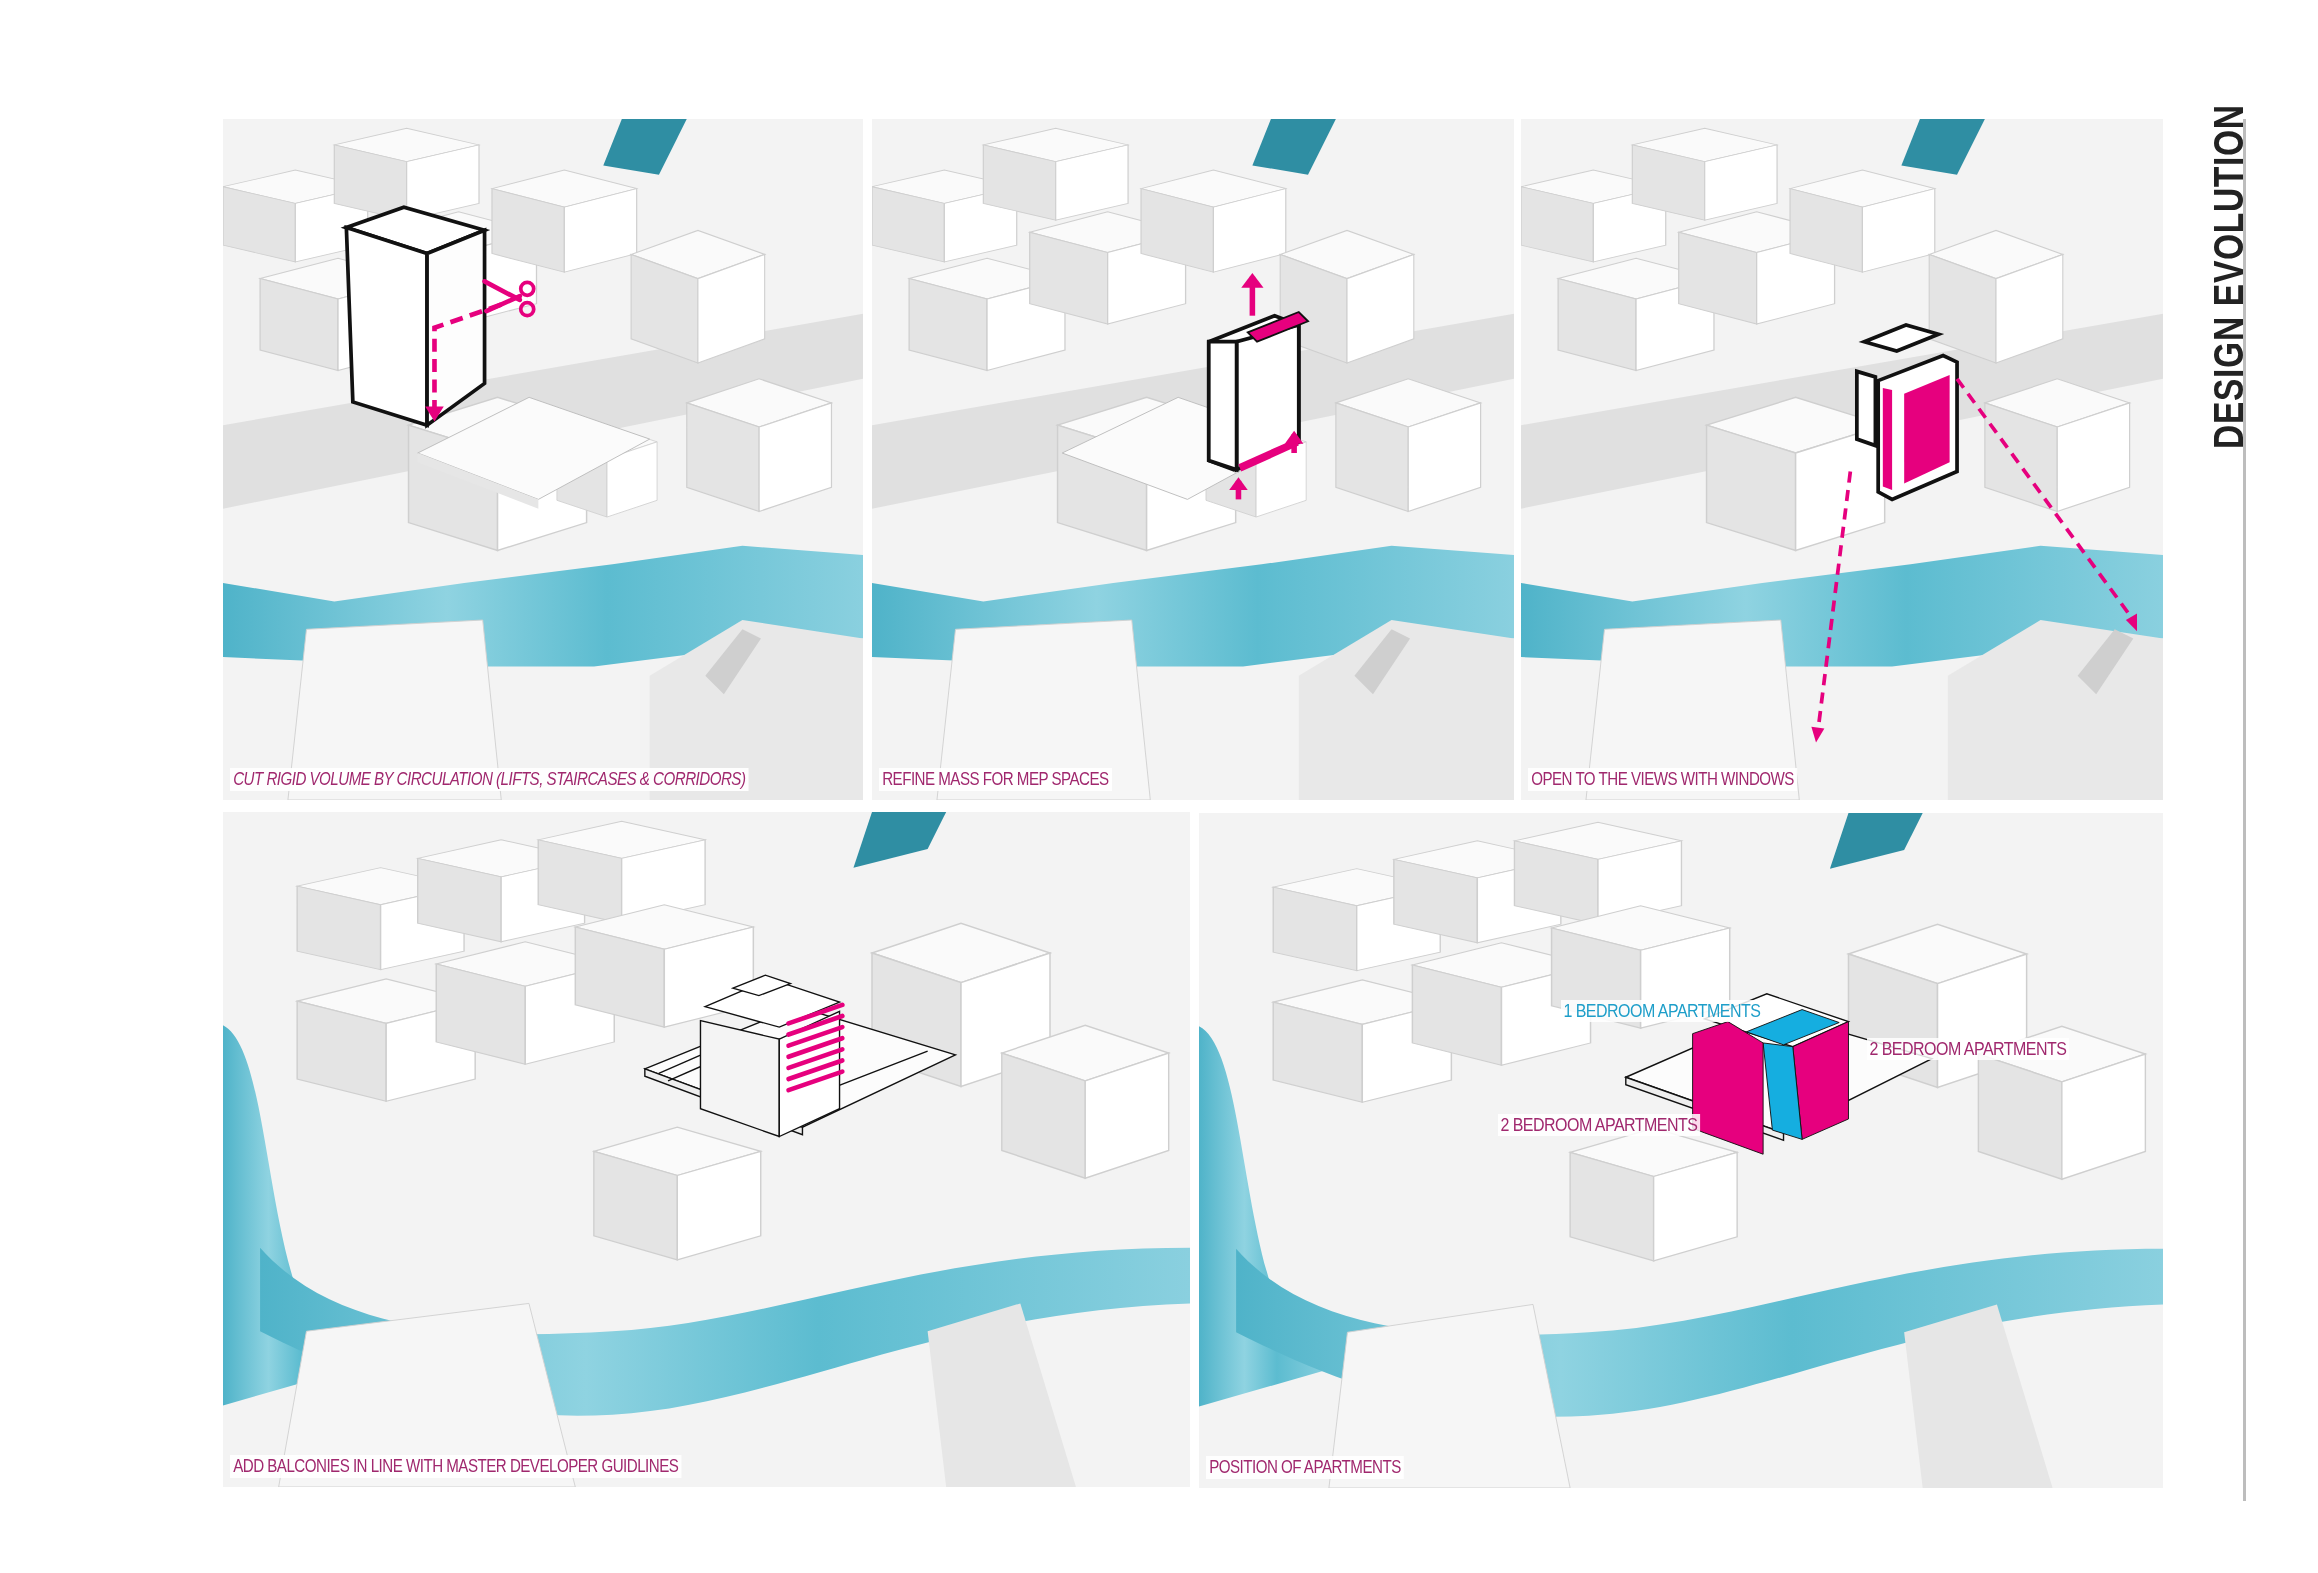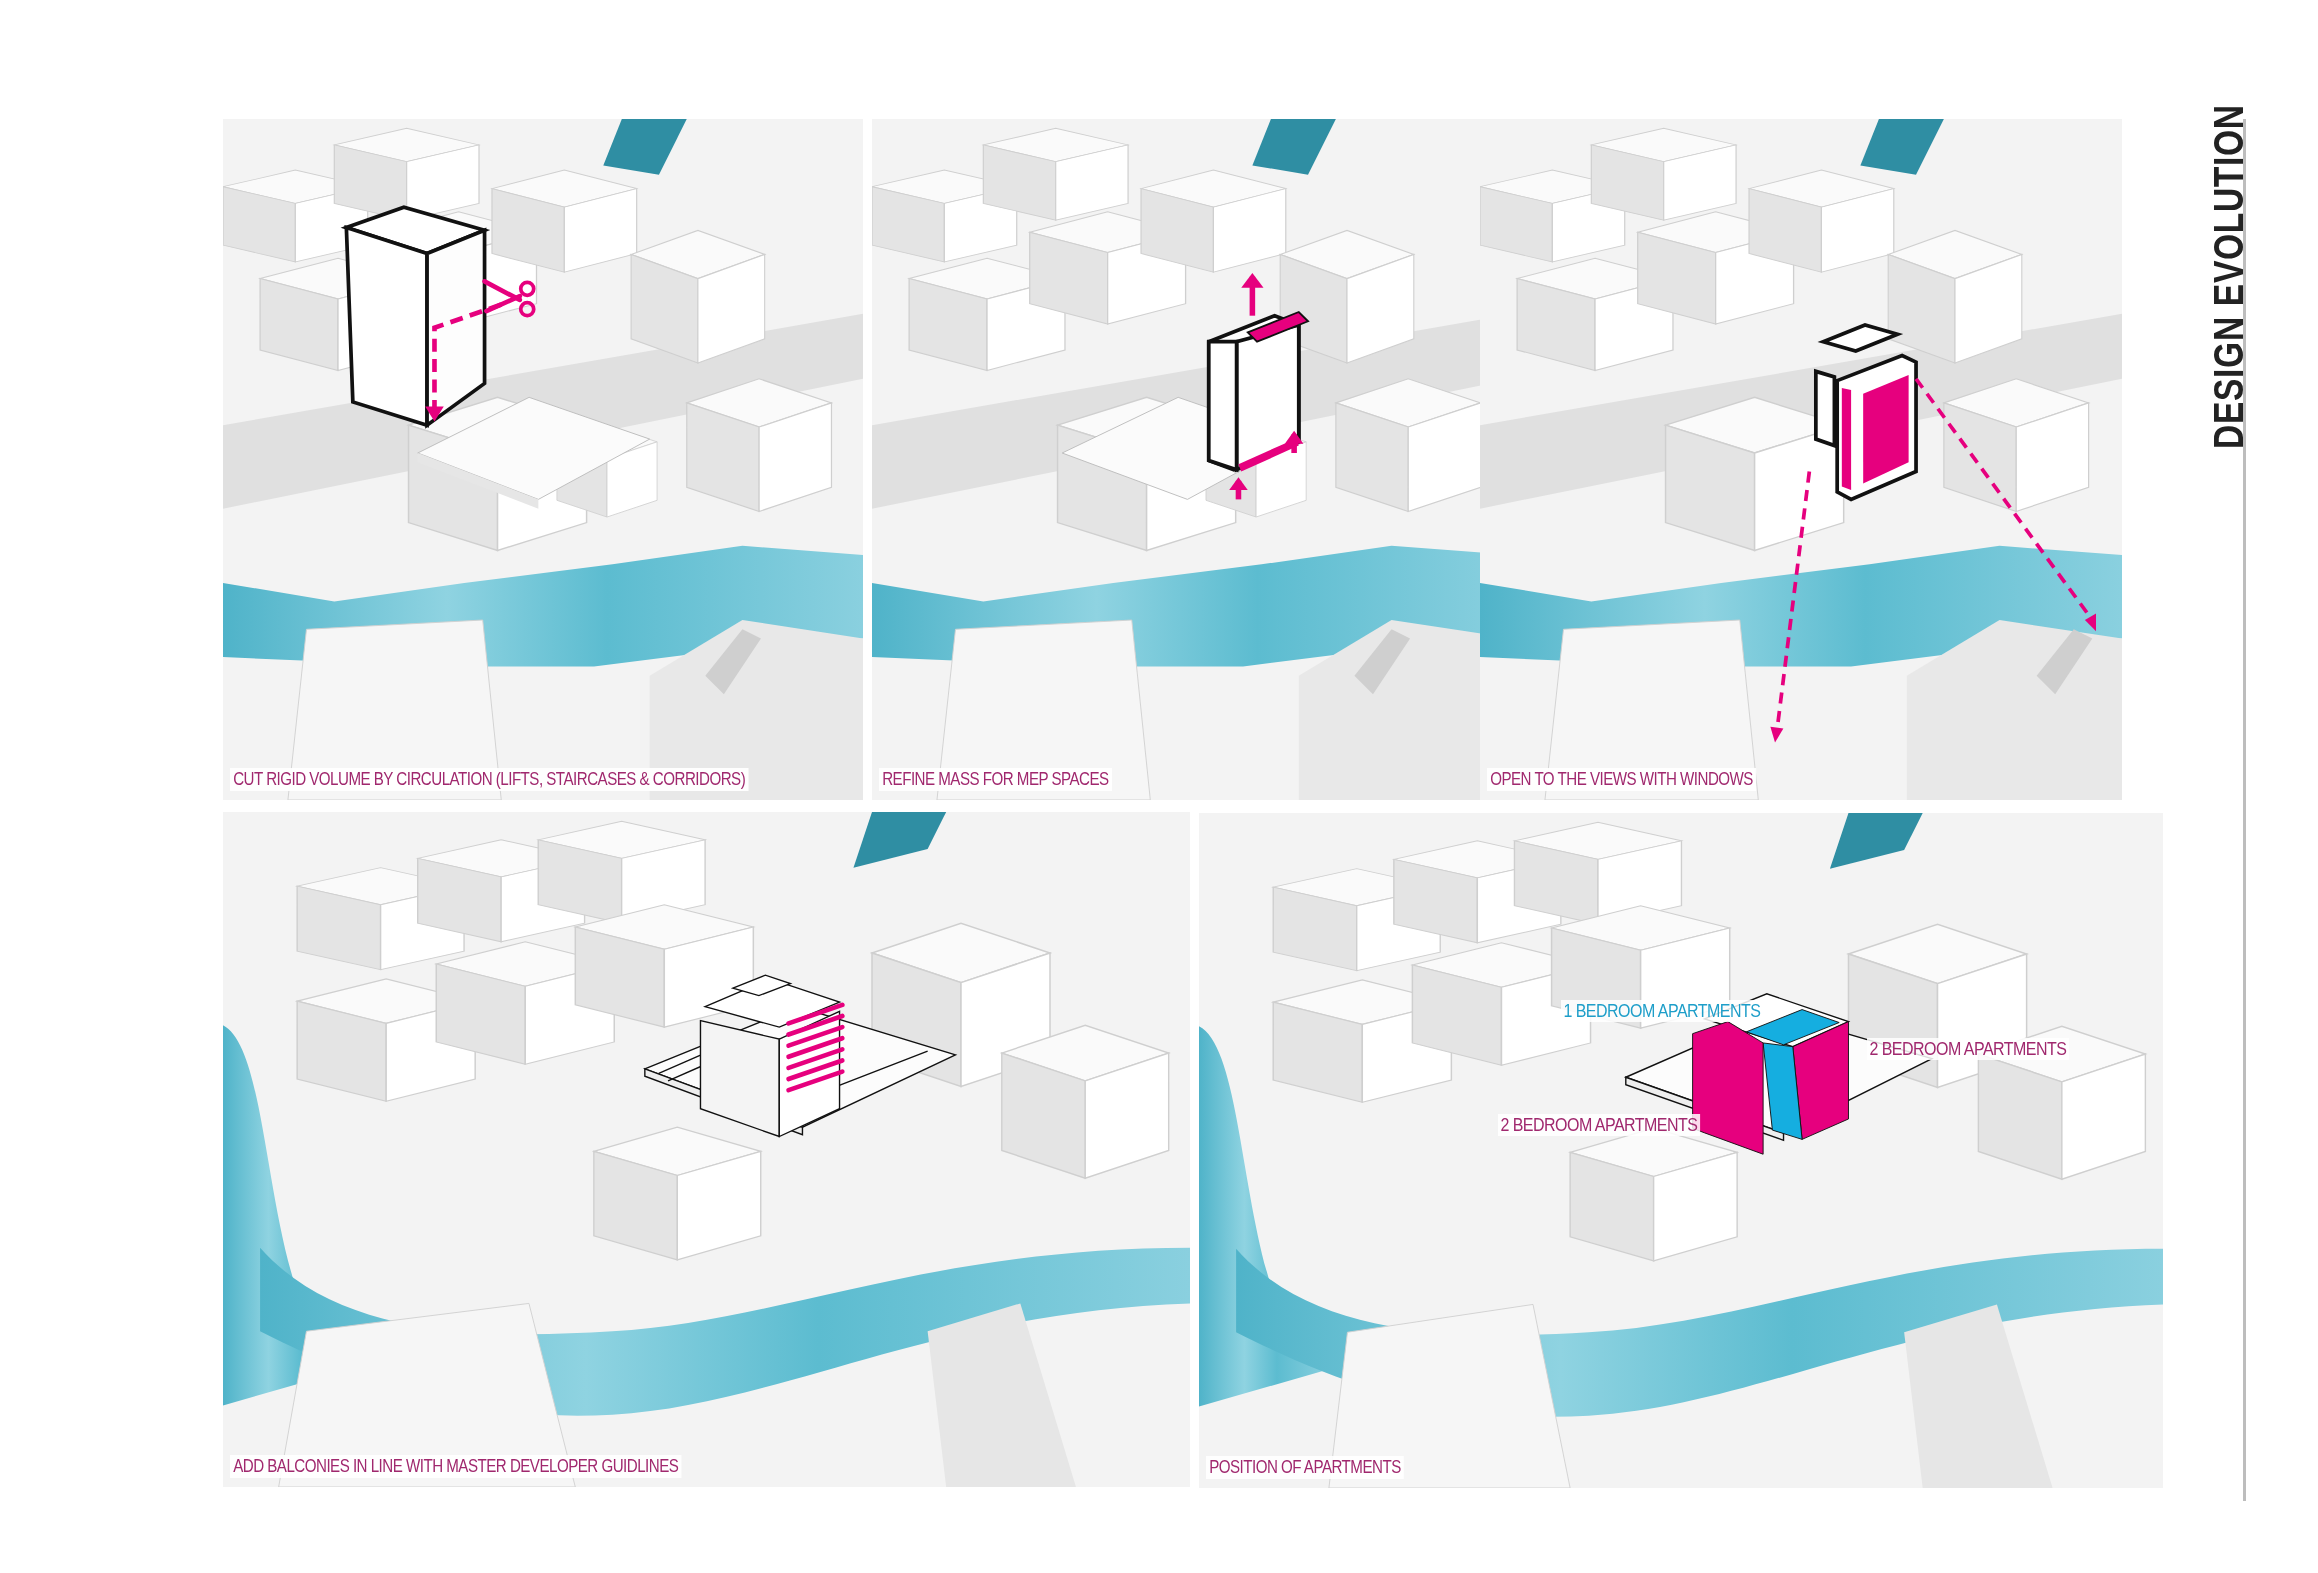--- a/index.html
+++ b/index.html
@@ -38,21 +38,21 @@
     </linearGradient>
 
     <g id="box">
       <polygon points="0,20 60,0 120,20 60,40" fill="#fafafa" stroke="#cfcfcf" stroke-width="1"></polygon>
       <polygon points="0,20 60,40 60,110 0,90" fill="#e4e4e4" stroke="#cfcfcf" stroke-width="1"></polygon>
       <polygon points="60,40 120,20 120,90 60,110" fill="#ffffff" stroke="#cfcfcf" stroke-width="1"></polygon>
     </g>
   </defs>
 </svg>
 
-<div class="panel" style="left:223px;top:119px;width:640px;height:681px;">
+<div class="panel" style="left:223px;top:119px;width:640px;height:681px;font-style:italic;">
   <svg class="scene" viewBox="0 0 690 734" preserveAspectRatio="none">
     <rect x="0" y="0" width="690" height="734" fill="#f3f3f3"></rect>
     <polygon points="0,330 690,210 690,280 0,420" fill="#e0e0e0"></polygon>
     <polygon points="430,0 500,0 470,60 410,50" fill="#2f8ea3"></polygon>
     <g>
       <use href="#box" transform="translate(0,55) scale(1.3,0.9)"></use>
       <use href="#box" transform="translate(120,10) scale(1.3,0.9)"></use>
       <use href="#box" transform="translate(40,150) scale(1.4,1.1)"></use>
       <use href="#box" transform="translate(170,100) scale(1.4,1.1)"></use>
       <use href="#box" transform="translate(290,55) scale(1.3,1.0)"></use>
@@ -123,21 +123,21 @@
       <polygon points="-10,10 0,-4 10,10" fill="#e6007e"></polygon>
     </g>
     <g transform="translate(395,390)">
       <line x1="0" y1="0" x2="0" y2="20" stroke="#e6007e" stroke-width="6"></line>
       <polygon points="-10,10 0,-4 10,10" fill="#e6007e"></polygon>
     </g>
   </svg>
   <div class="caption">REFINE MASS FOR MEP SPACES</div>
 </div>
 
-<div class="panel" style="left:1480px;top:119px;width:642px;height:681px;">
+<div class="panel" style="left:1521px;top:119px;width:642px;height:681px;">
   <svg class="scene" viewBox="0 0 692 734" preserveAspectRatio="none">
     <rect x="0" y="0" width="692" height="734" fill="#f3f3f3"></rect>
     <polygon points="0,330 692,210 692,280 0,420" fill="#e0e0e0"></polygon>
     <polygon points="430,0 500,0 470,60 410,50" fill="#2f8ea3"></polygon>
     <g>
       <use href="#box" transform="translate(0,55) scale(1.3,0.9)"></use>
       <use href="#box" transform="translate(120,10) scale(1.3,0.9)"></use>
       <use href="#box" transform="translate(40,150) scale(1.4,1.1)"></use>
       <use href="#box" transform="translate(170,100) scale(1.4,1.1)"></use>
       <use href="#box" transform="translate(290,55) scale(1.3,1.0)"></use>

